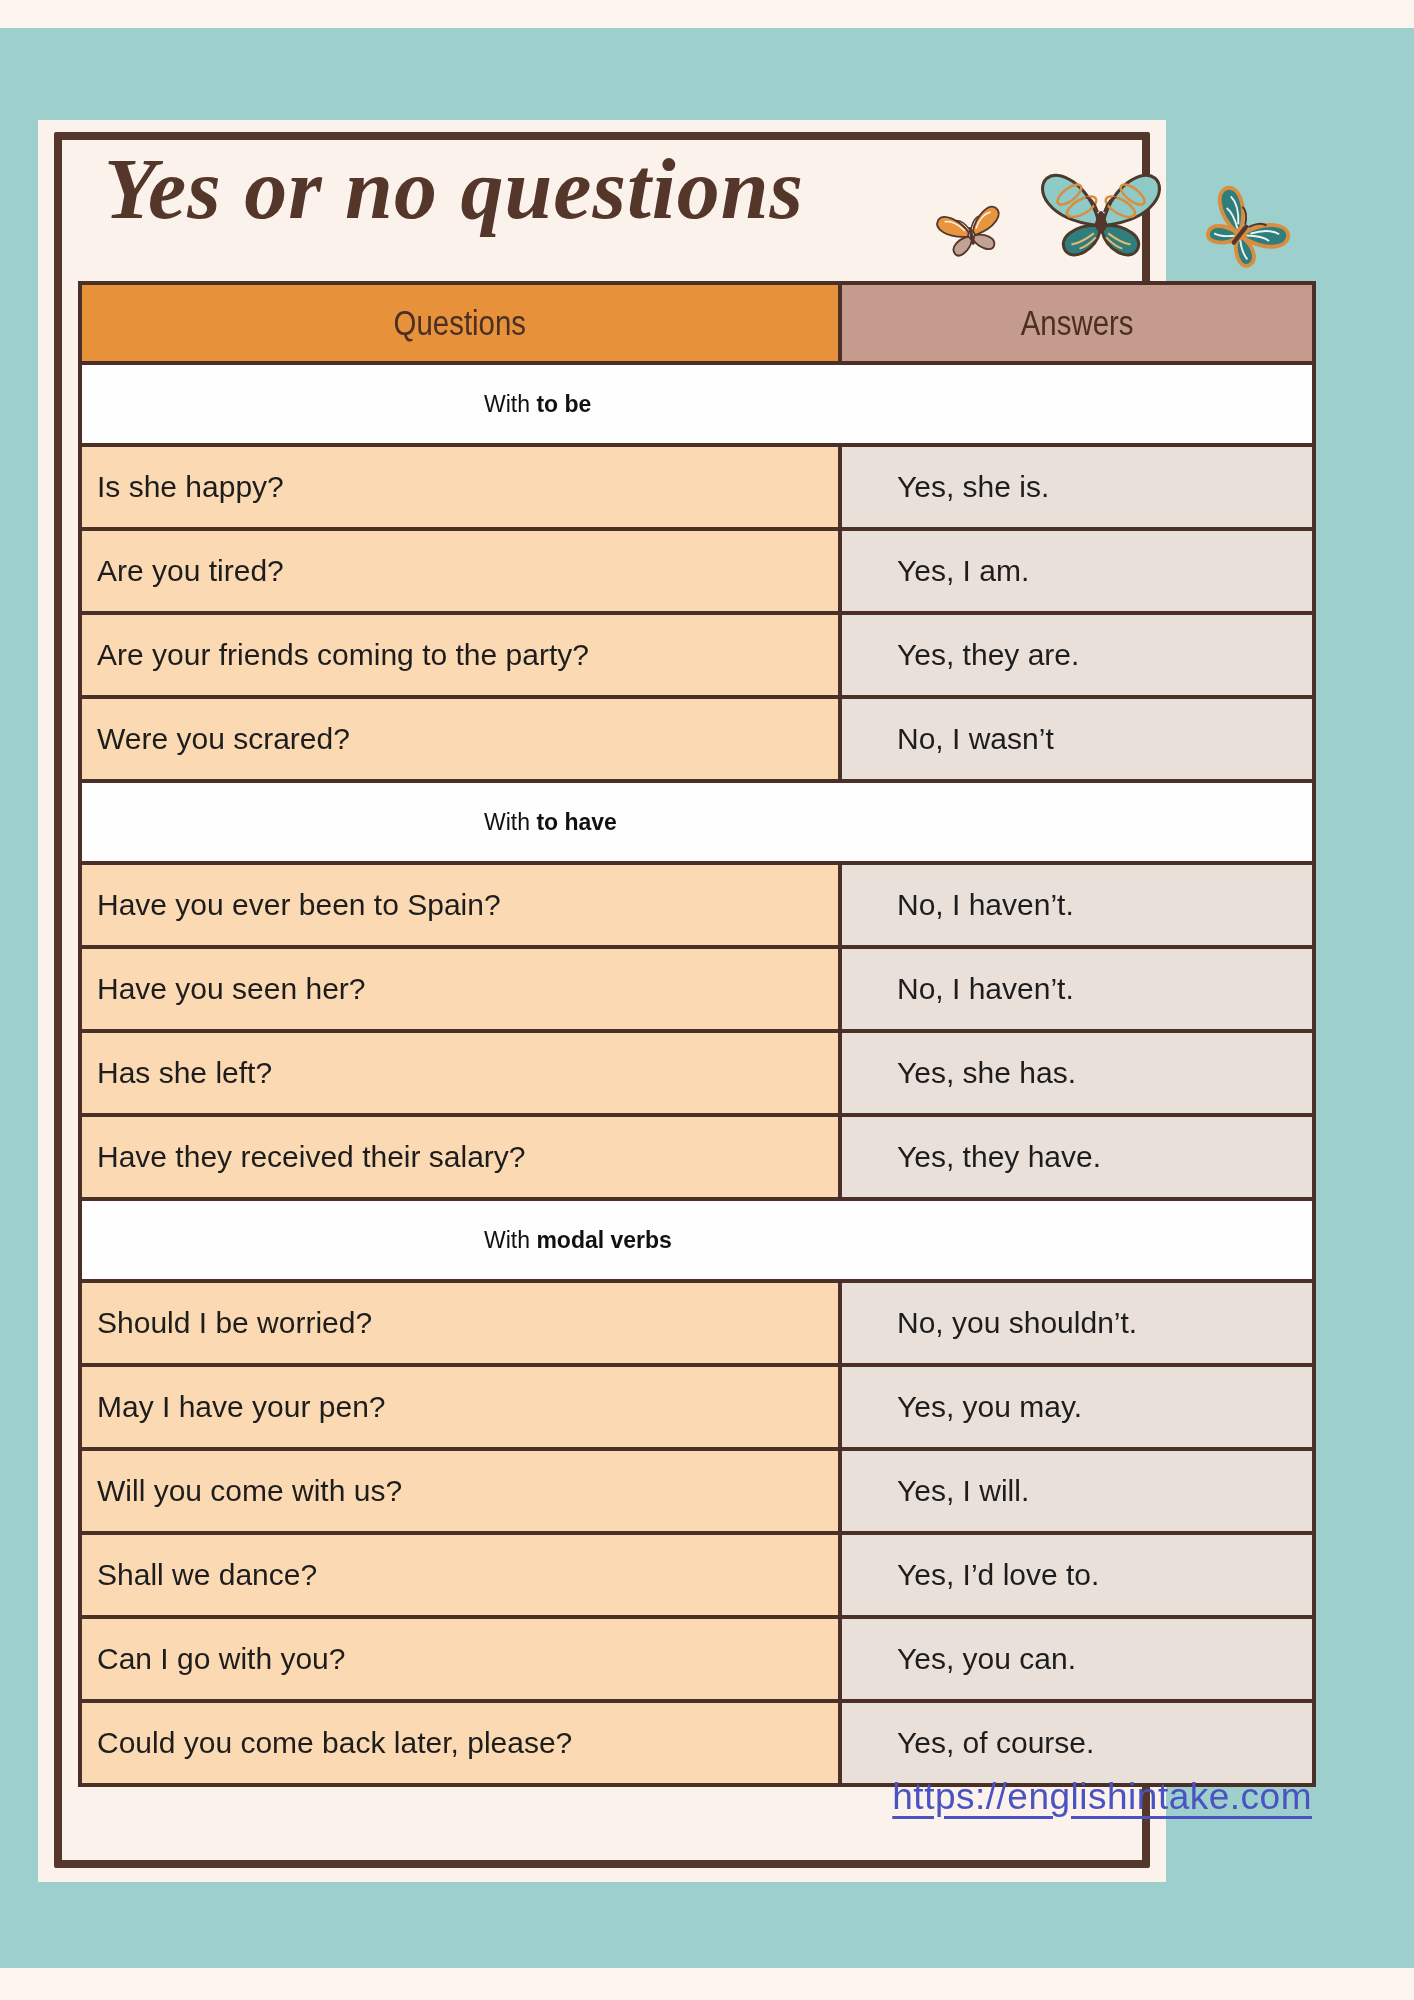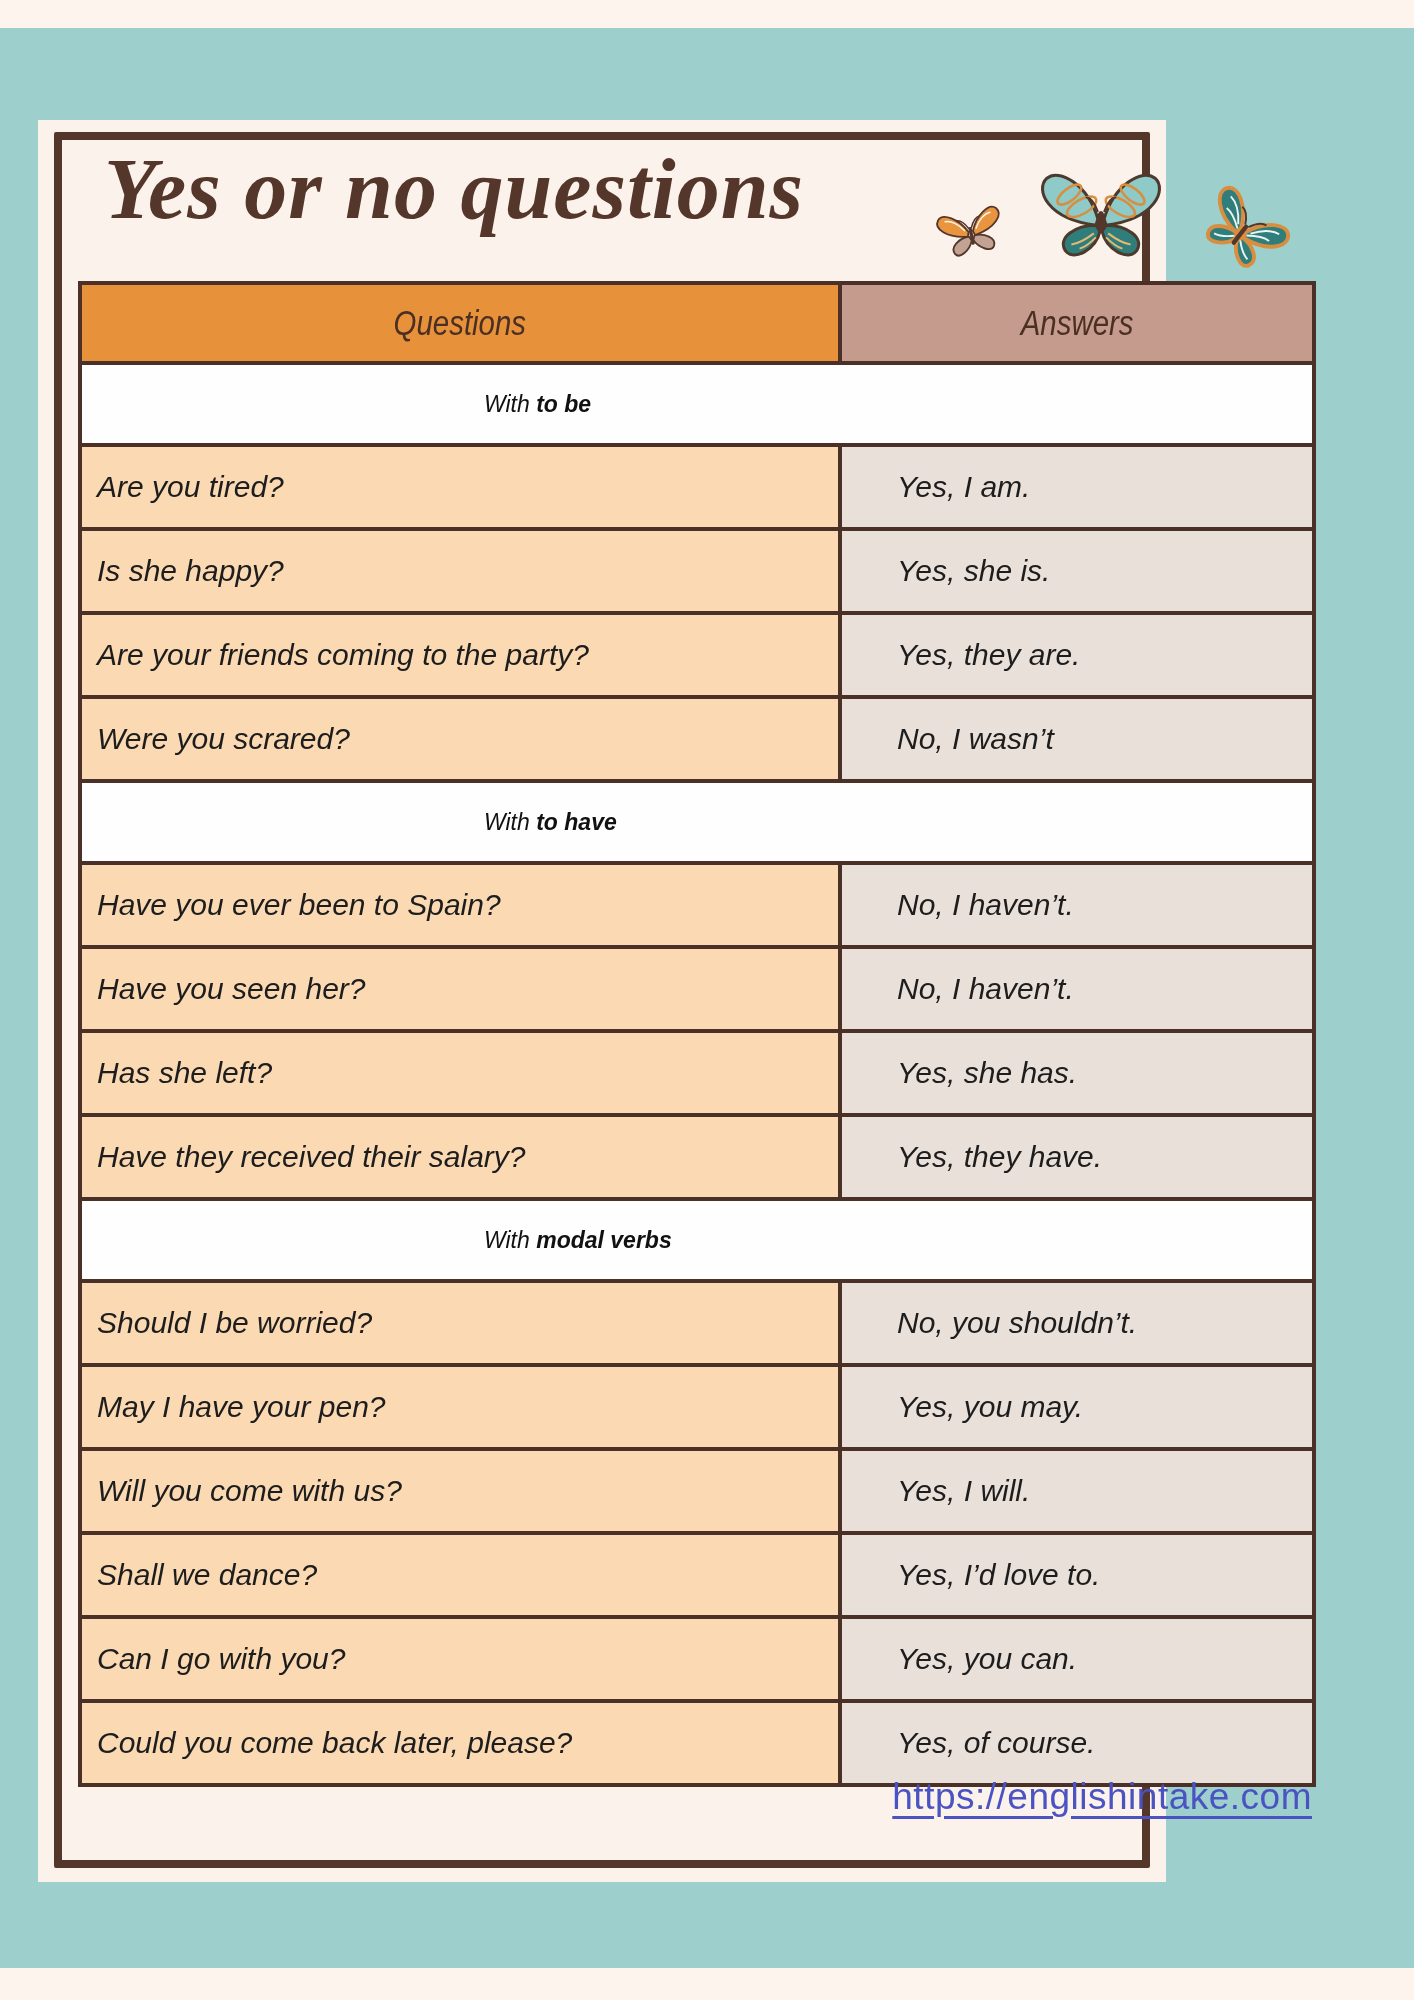--- a/index.html
+++ b/index.html
@@ -35,21 +35,20 @@
   .bf-orange{width:74px;height:74px;margin-top:38px;transform:rotate(-12deg);}
   .bf-teal{width:134px;height:102px;margin-top:8px;}
   .bf-side{width:96px;height:96px;margin-top:26px;transform:rotate(38deg);}
   
   table.qa{
     position:absolute;left:16px;top:141px;width:1234px;
     border-collapse:collapse;table-layout:fixed;
   }
   table.qa th,table.qa td{
     border:4px solid var(--line,#4A3026);
-    font-style:italic;
   }
   th.h-q,th.h-a{
     height:74px;text-align:center;vertical-align:middle;
     font-weight:400;font-size:35px;color:#4A2F23;
   }
   th.h-q{background:var(--orange,#E8913B);}
   th.h-a{background:var(--mauve,#C59B8D);}
   .cond{display:inline-block;transform:scaleX(.84);transform-origin:center;}
   tr.section-row td{
     height:76px;background:var(--white_row,#FEFEFE);
@@ -157,27 +156,27 @@
           <th class="h-q"><span class="cond">Questions</span></th>
           <th class="h-a"><span class="cond">Answers</span></th>
         </tr>
       </thead>
       <tbody id="qa-body">
   <tr class="section-row">
     <td colspan="2"><span class="sec-prefix">With </span><b>to be</b></td>
   </tr>
 
   <tr class="qa-row">
+    <td class="q-cell">Is she happy?</td>
+    <td class="a-cell">Yes, she is.</td>
+  </tr>
+
+  <tr class="qa-row">
     <td class="q-cell">Are you tired?</td>
     <td class="a-cell">Yes, I am.</td>
-  </tr>
-
-  <tr class="qa-row">
-    <td class="q-cell">Is she happy?</td>
-    <td class="a-cell">Yes, she is.</td>
   </tr>
 
   <tr class="qa-row">
     <td class="q-cell">Are your friends coming to the party?</td>
     <td class="a-cell">Yes, they are.</td>
   </tr>
 
   <tr class="qa-row">
     <td class="q-cell">Were you scrared?</td>
     <td class="a-cell">No, I wasn’t</td>

